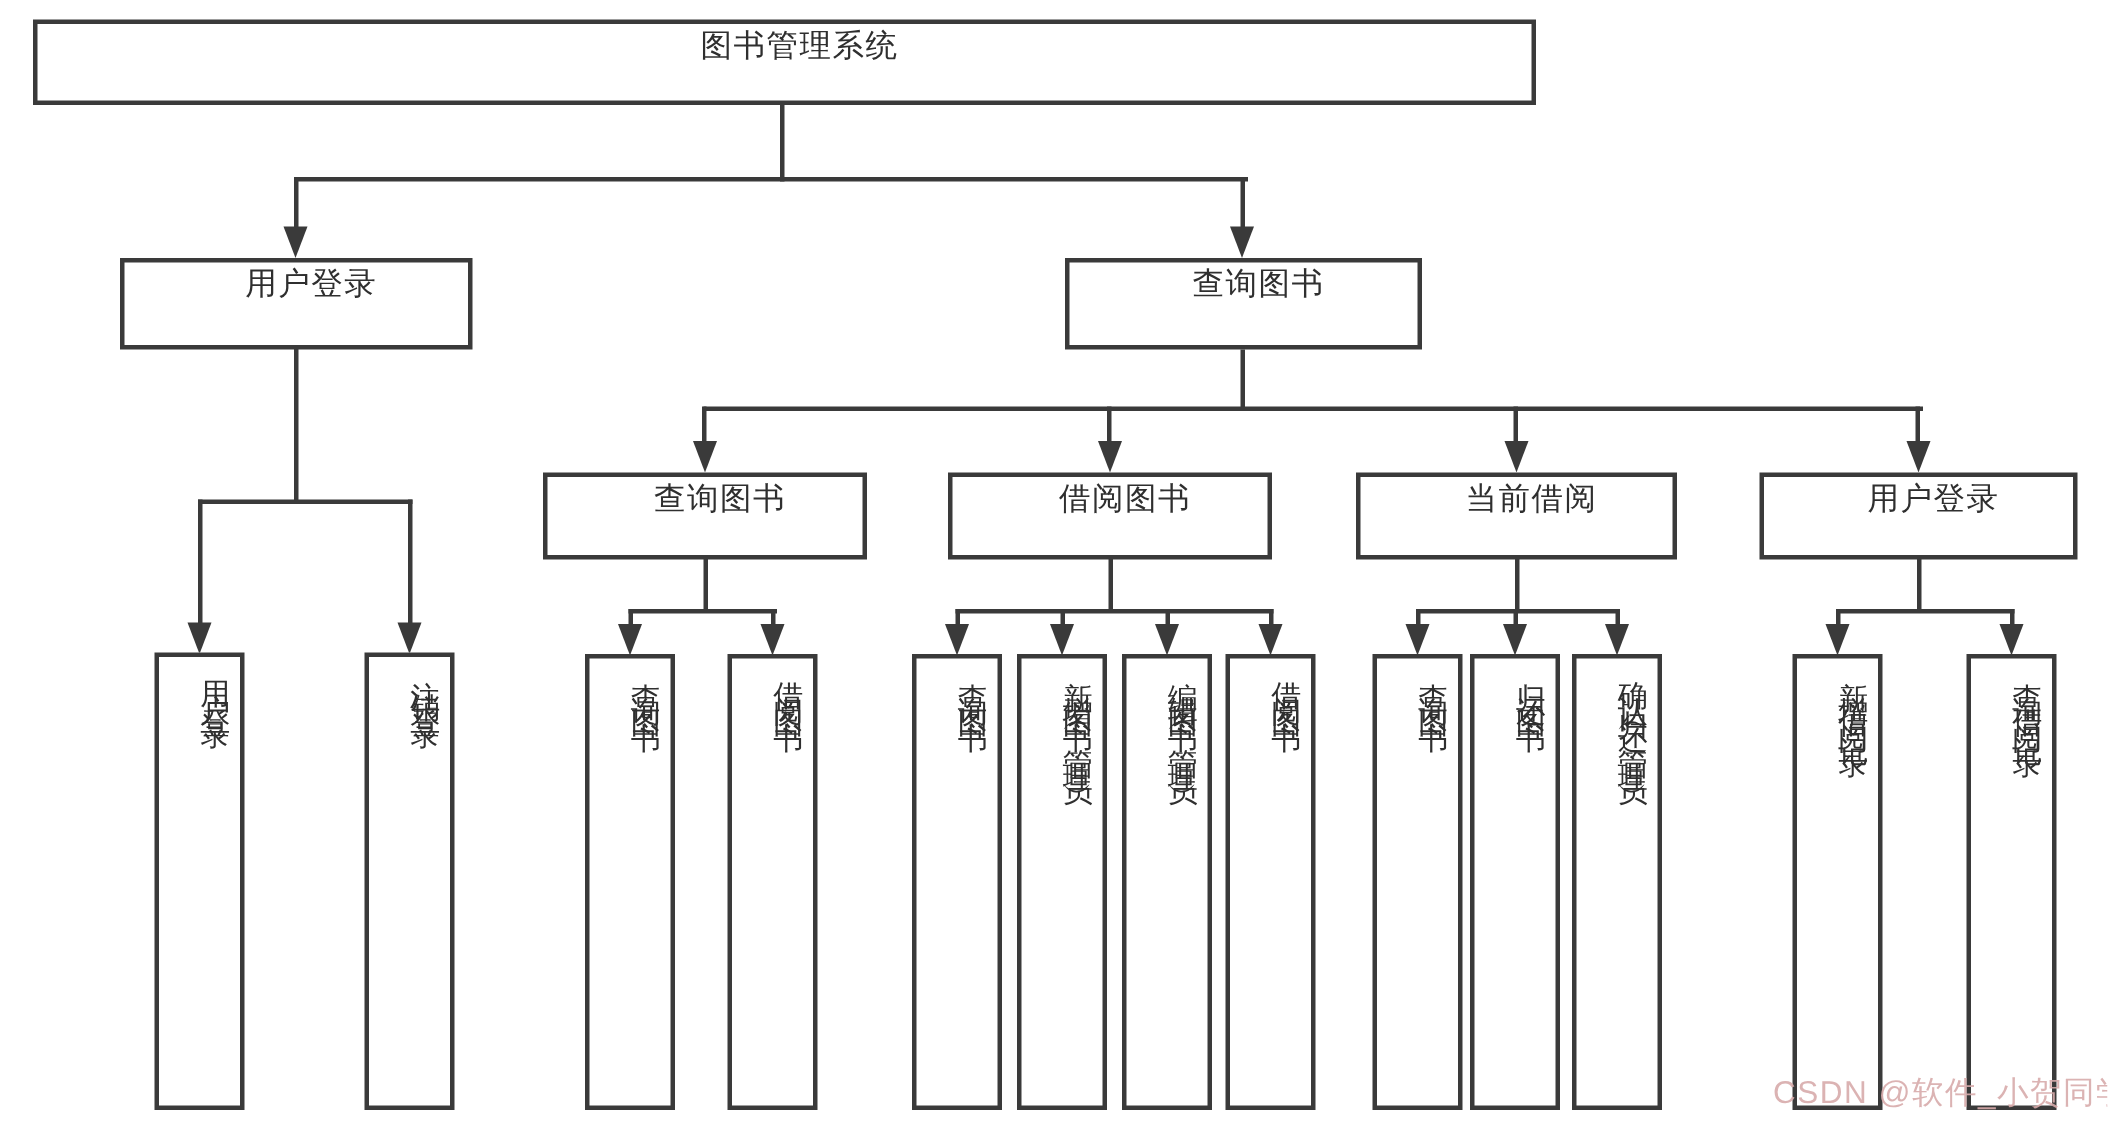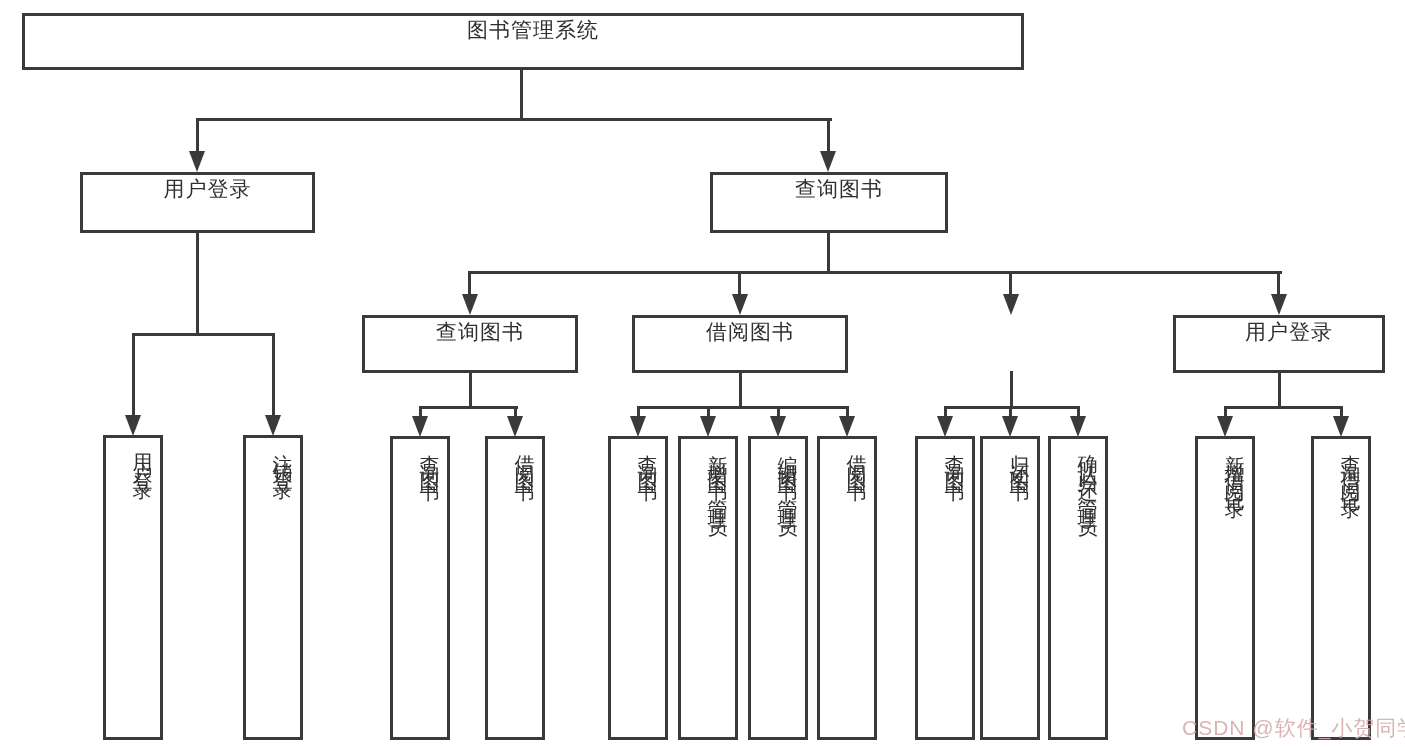--- a/index.html
+++ b/index.html
@@ -69,20 +69,23 @@
   <div class="cl v" style="left:1009px;top:271px;height:24px"></div>
   <div class="arrow" style="left:1003px;top:294px"></div>
   <div class="cl v" style="left:1277px;top:271px;height:24px"></div>
   <div class="arrow" style="left:1271px;top:294px"></div>
 
   <div class="box hbox" style="left:362px;top:315px;width:216px;height:58px">
     <span>查询图书</span>
   </div>
   <div class="box hbox" style="left:632px;top:315px;width:216px;height:58px">
     <span>借阅图书</span>
+  </div>
+  <div class="box hbox" style="left:904px;top:315px;width:214px;height:58px">
+    <span>当前借阅</span>
   </div>
   <div class="box hbox" style="left:1173px;top:315px;width:212px;height:58px">
     <span>用户登录</span>
   </div>
 
   <div class="cl v" style="left:469px;top:371px;height:37px"></div>
   <div class="cl h" style="left:419px;top:406px;width:99px"></div>
   <div class="cl v" style="left:419px;top:406px;height:12px"></div>
   <div class="arrow" style="left:412px;top:416px"></div>
   <div class="cl v" style="left:514px;top:406px;height:12px"></div>

